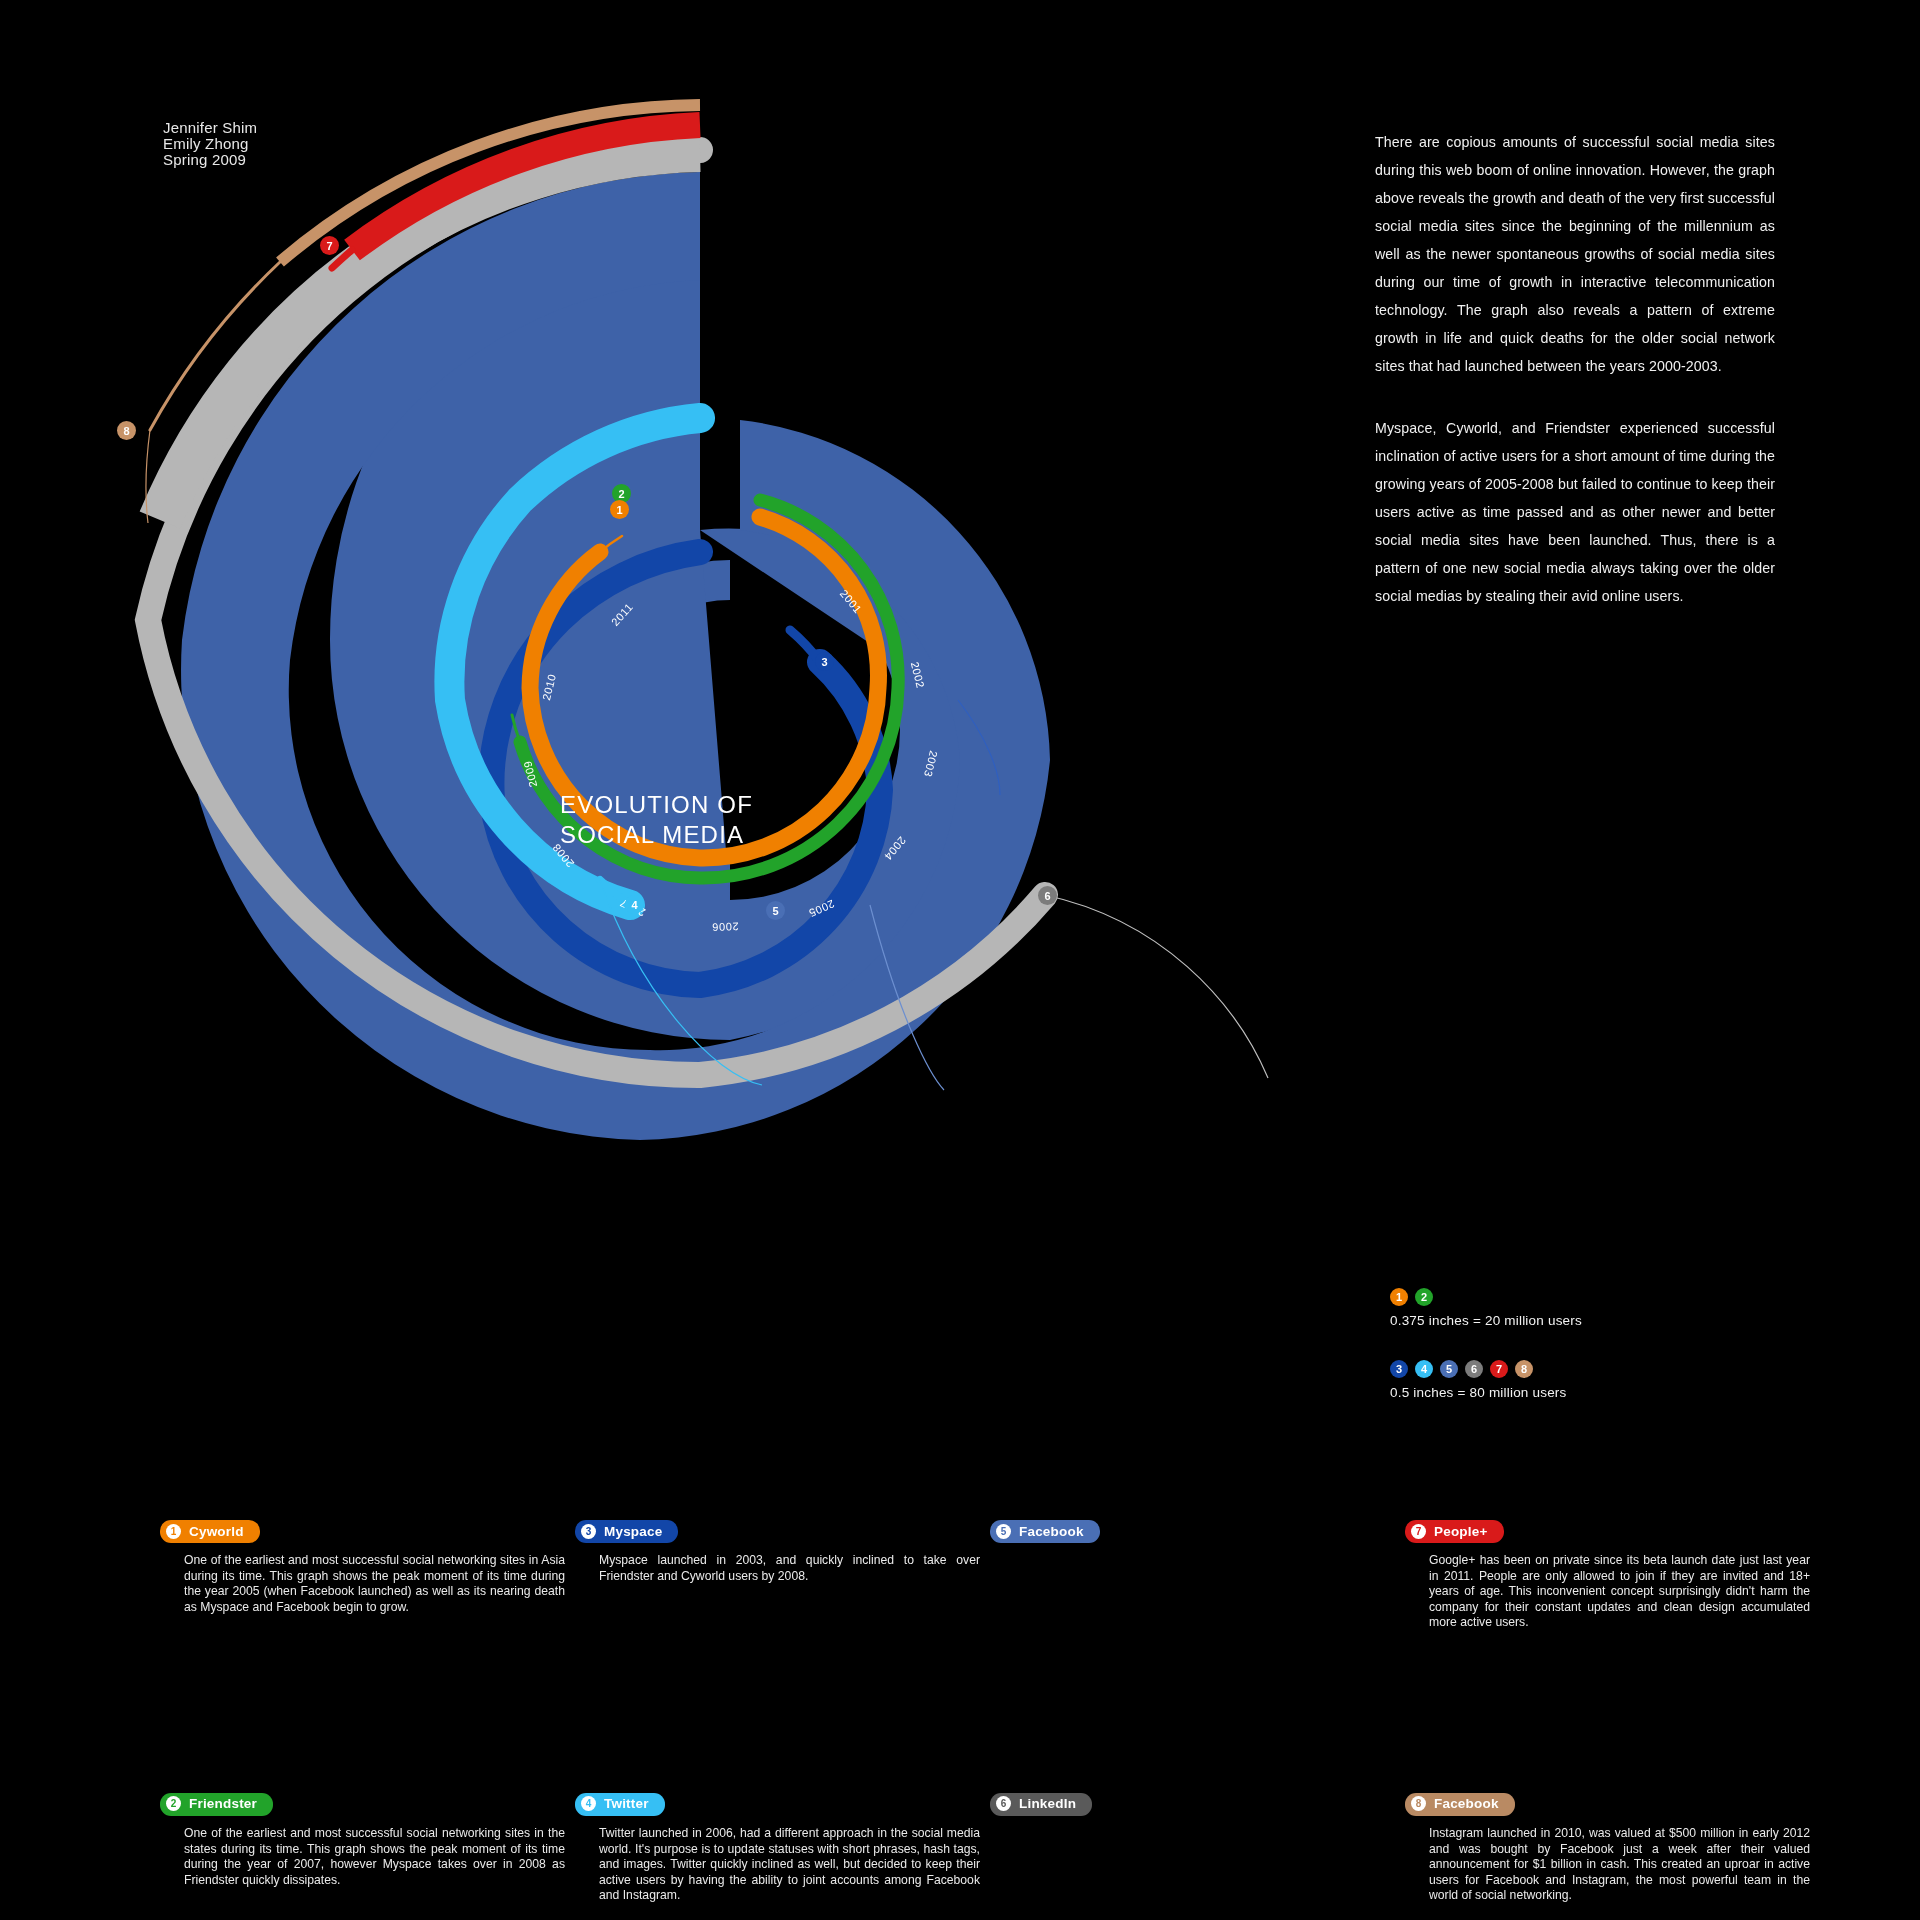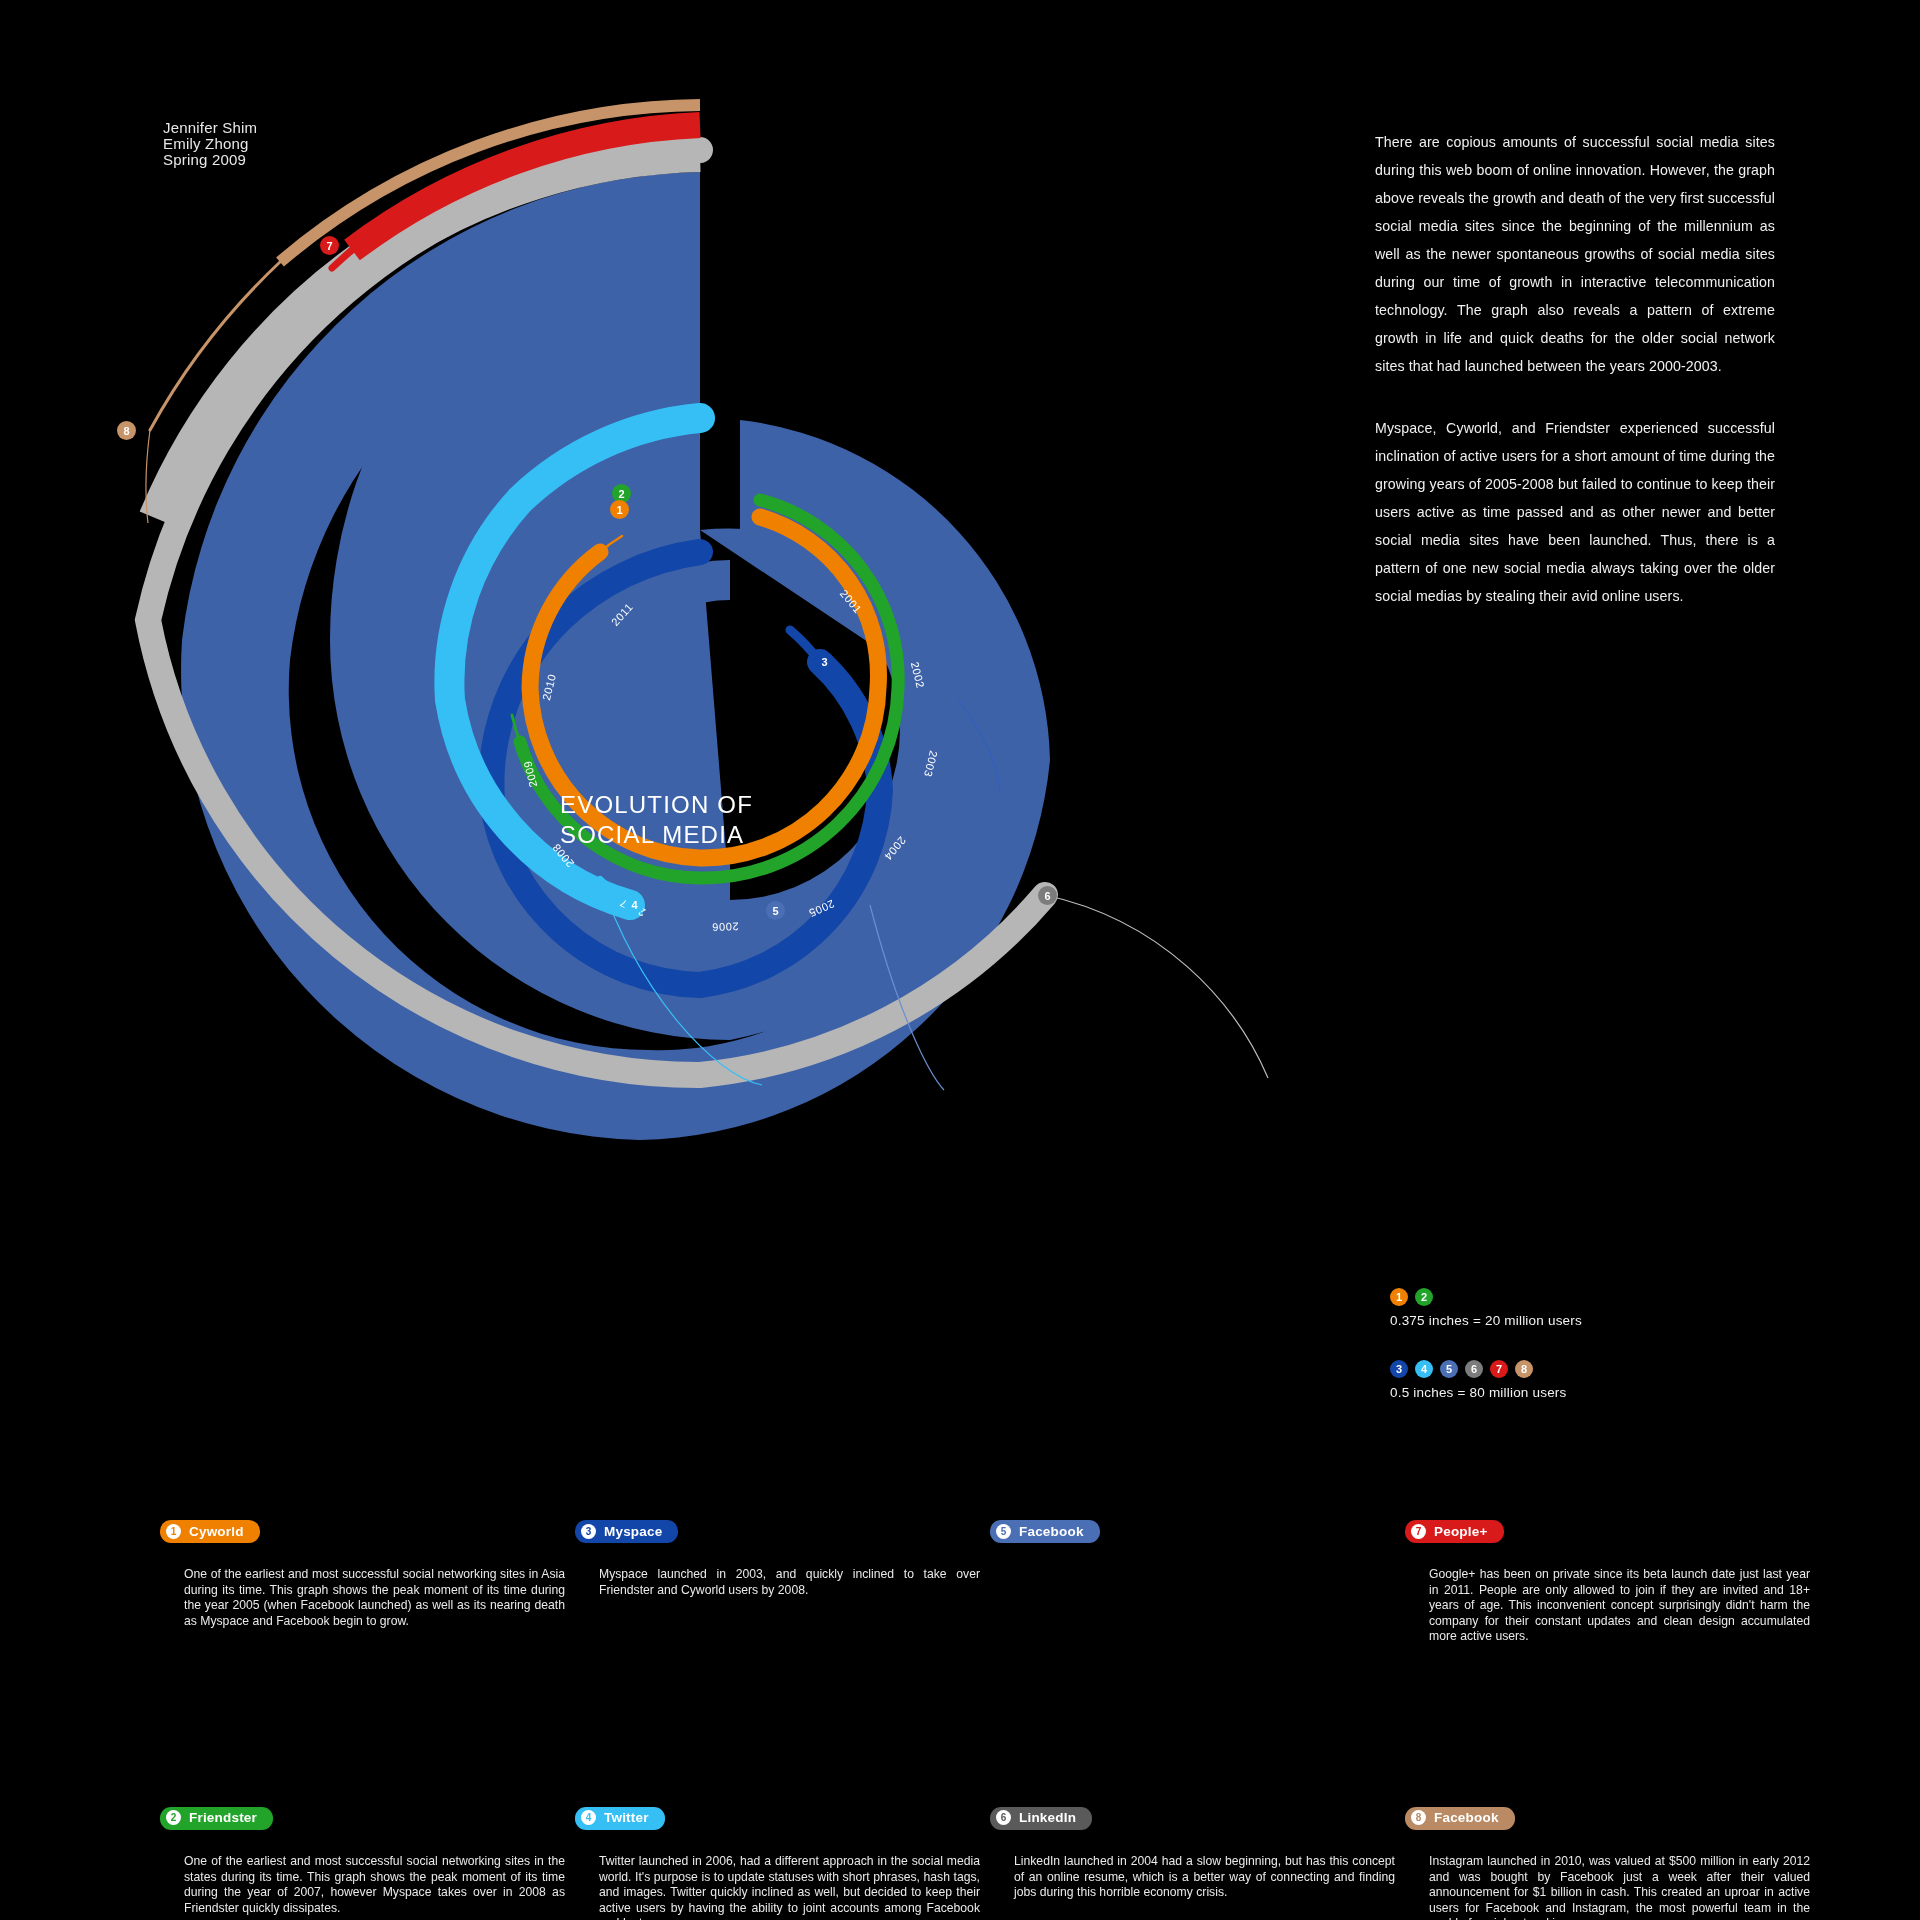--- a/index.html
+++ b/index.html
@@ -34,21 +34,21 @@
   .card.c0{margin-left:160px;}
   .card.c1{margin-left:10px;}
   .card.c2{margin-left:10px;}
   .card.c3{margin-left:10px;}
   .pill{display:inline-flex;align-items:center;gap:8px;border-radius:11px;
         padding:2px 16px 3px 6px;height:18px;}
   .pill .num{width:15px;height:15px;border-radius:50%;background:#fff;
              display:flex;align-items:center;justify-content:center;
              font-size:10px;font-weight:bold;}
   .pill .ttl{font-size:13.5px;font-weight:bold;color:#fff;letter-spacing:.2px;}
-  .card .body{margin-top:24px;padding-left:24px;font-size:12.2px;line-height:15.6px;
+  .card .body{margin-top:10px;padding-left:24px;font-size:12.2px;line-height:15.6px;
               text-align:justify;color:#eaeaea;}
   .row2{margin-top:162px;}
 
   .marker{position:absolute;width:19px;height:19px;border-radius:50%;
           display:flex;align-items:center;justify-content:center;
           font-size:11px;font-weight:bold;color:#fff;}
 </style>
 </head>
 <body>
 
@@ -287,21 +287,20 @@
       <div class="body">Twitter launched in 2006, had a different approach in the social media world. It's purpose is to update statuses with short phrases, hash tags, and images. Twitter quickly inclined as well, but decided to keep their active users by having the ability to joint accounts among Facebook and Instagram.</div>
     </div>
 
     <div class="card c2">
       <div class="pill" style="background:#5A5A5A;">
         <span class="num" style="color:#5A5A5A;">
             <span>6</span>
           </span>
         <span class="ttl">LinkedIn</span>
       </div>
-      <div class="body">LinkedIn launched in 2004 had a slow beginning, but has this concept of an online resume, which is a better way of connecting and finding jobs during this horrible economy crisis.</div>
     </div>
 
     <div class="card c3">
       <div class="pill" style="background:#B98A63;">
         <span class="num" style="color:#B98A63;">
             <span>8</span>
           </span>
         <span class="ttl">Facebook</span>
       </div>
       <div class="body">Instagram launched in 2010, was valued at $500 million in early 2012 and was bought by Facebook just a week after their valued announcement for $1 billion in cash. This created an uproar in active users for Facebook and Instagram, the most powerful team in the world of social networking.</div>

